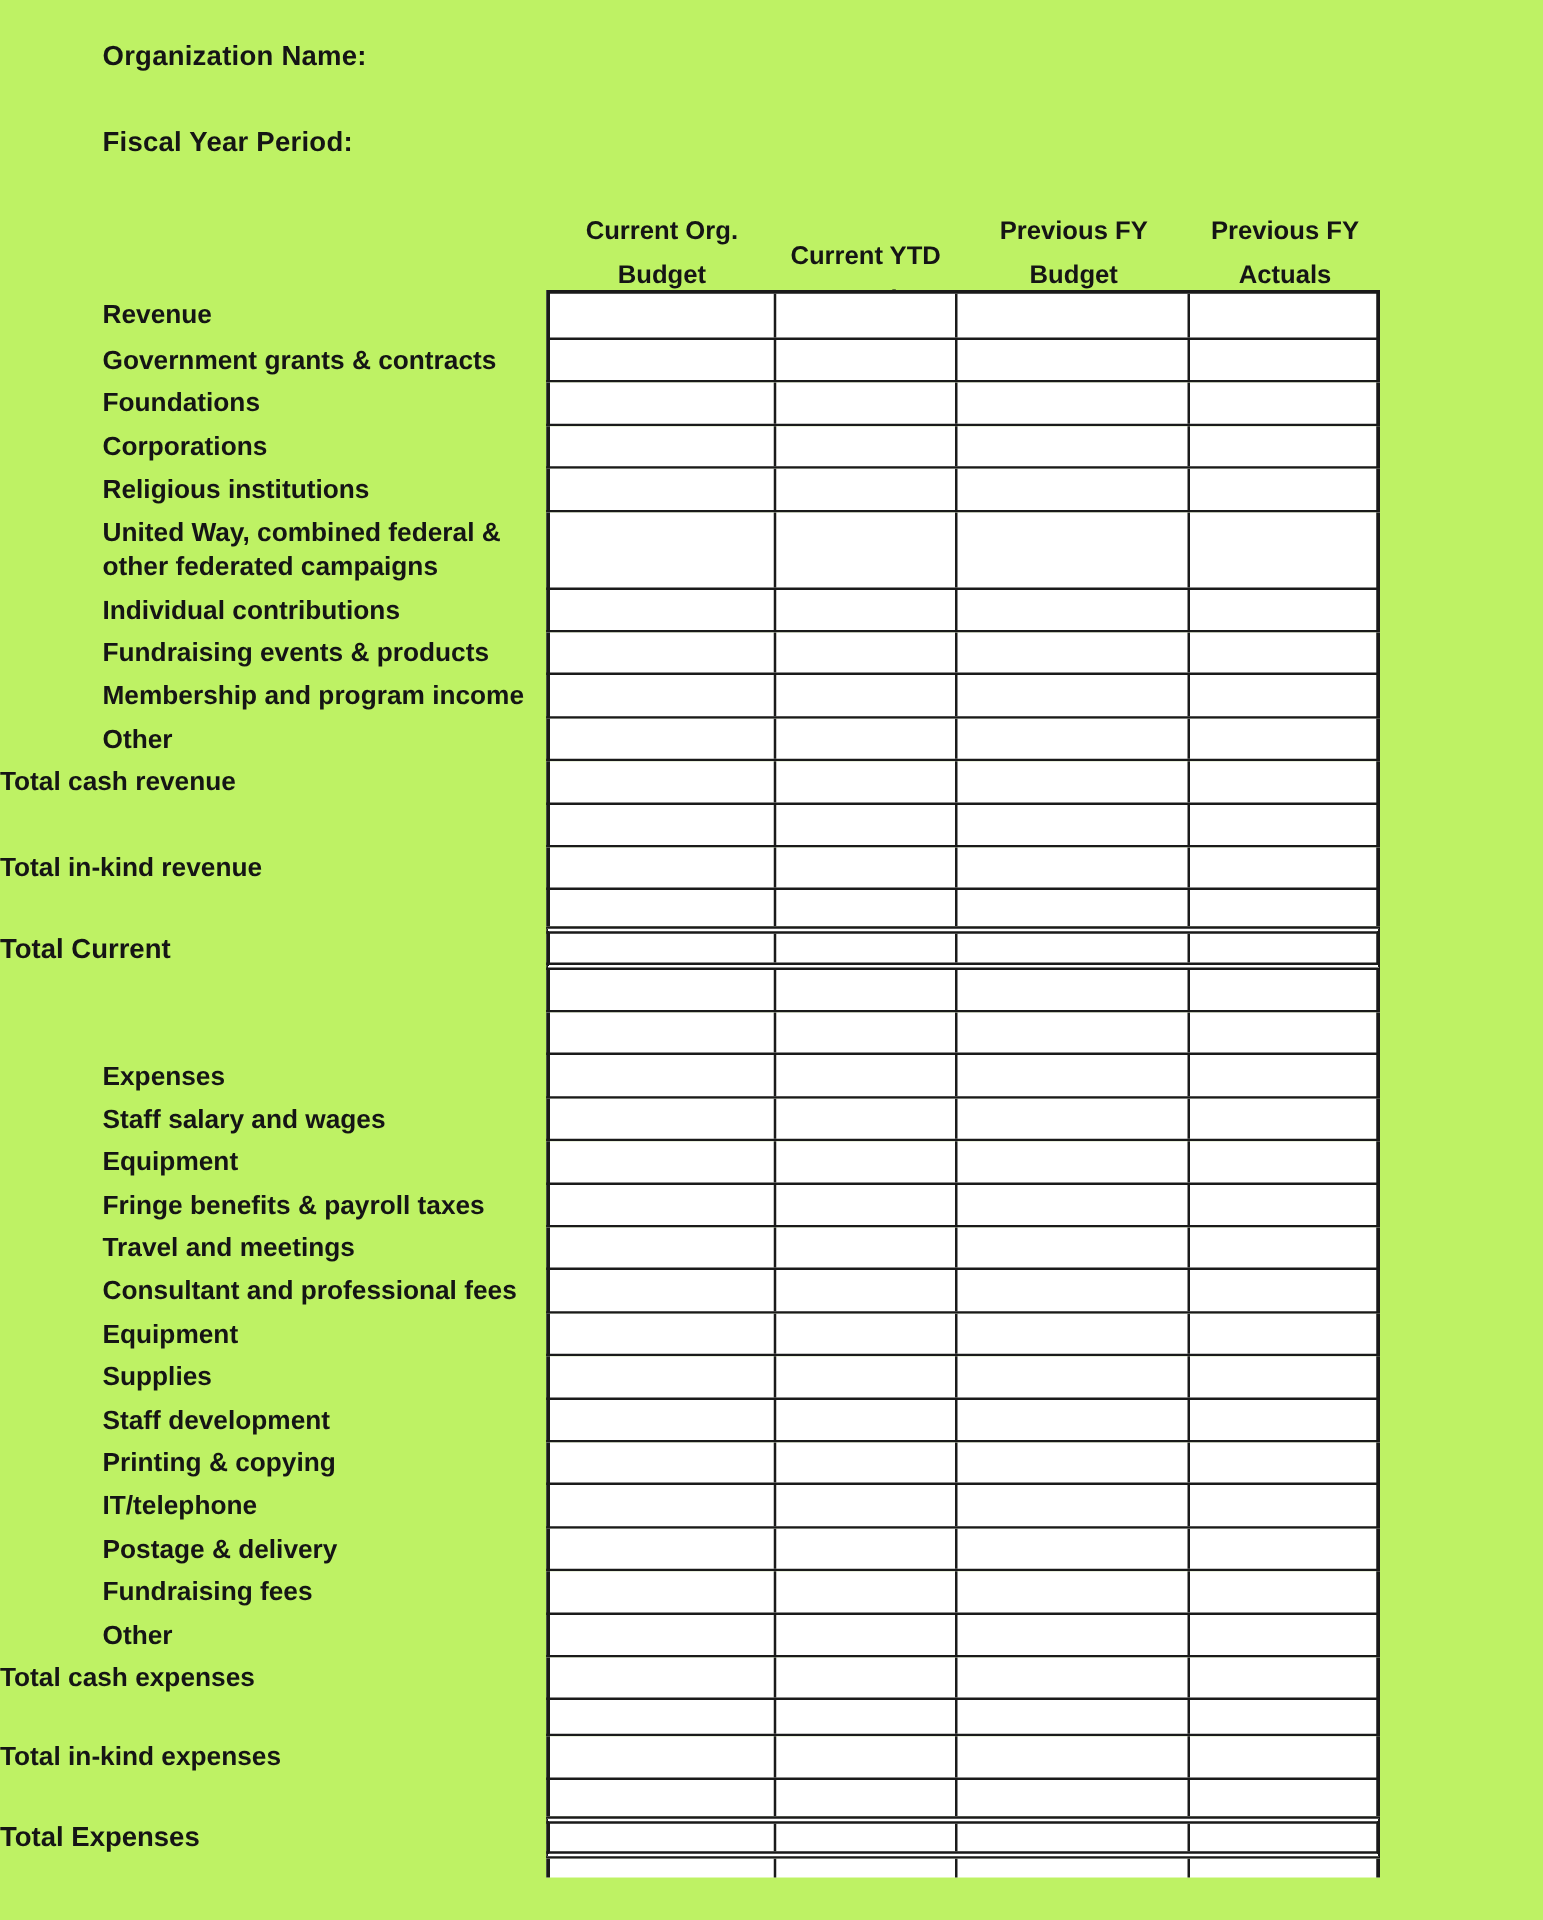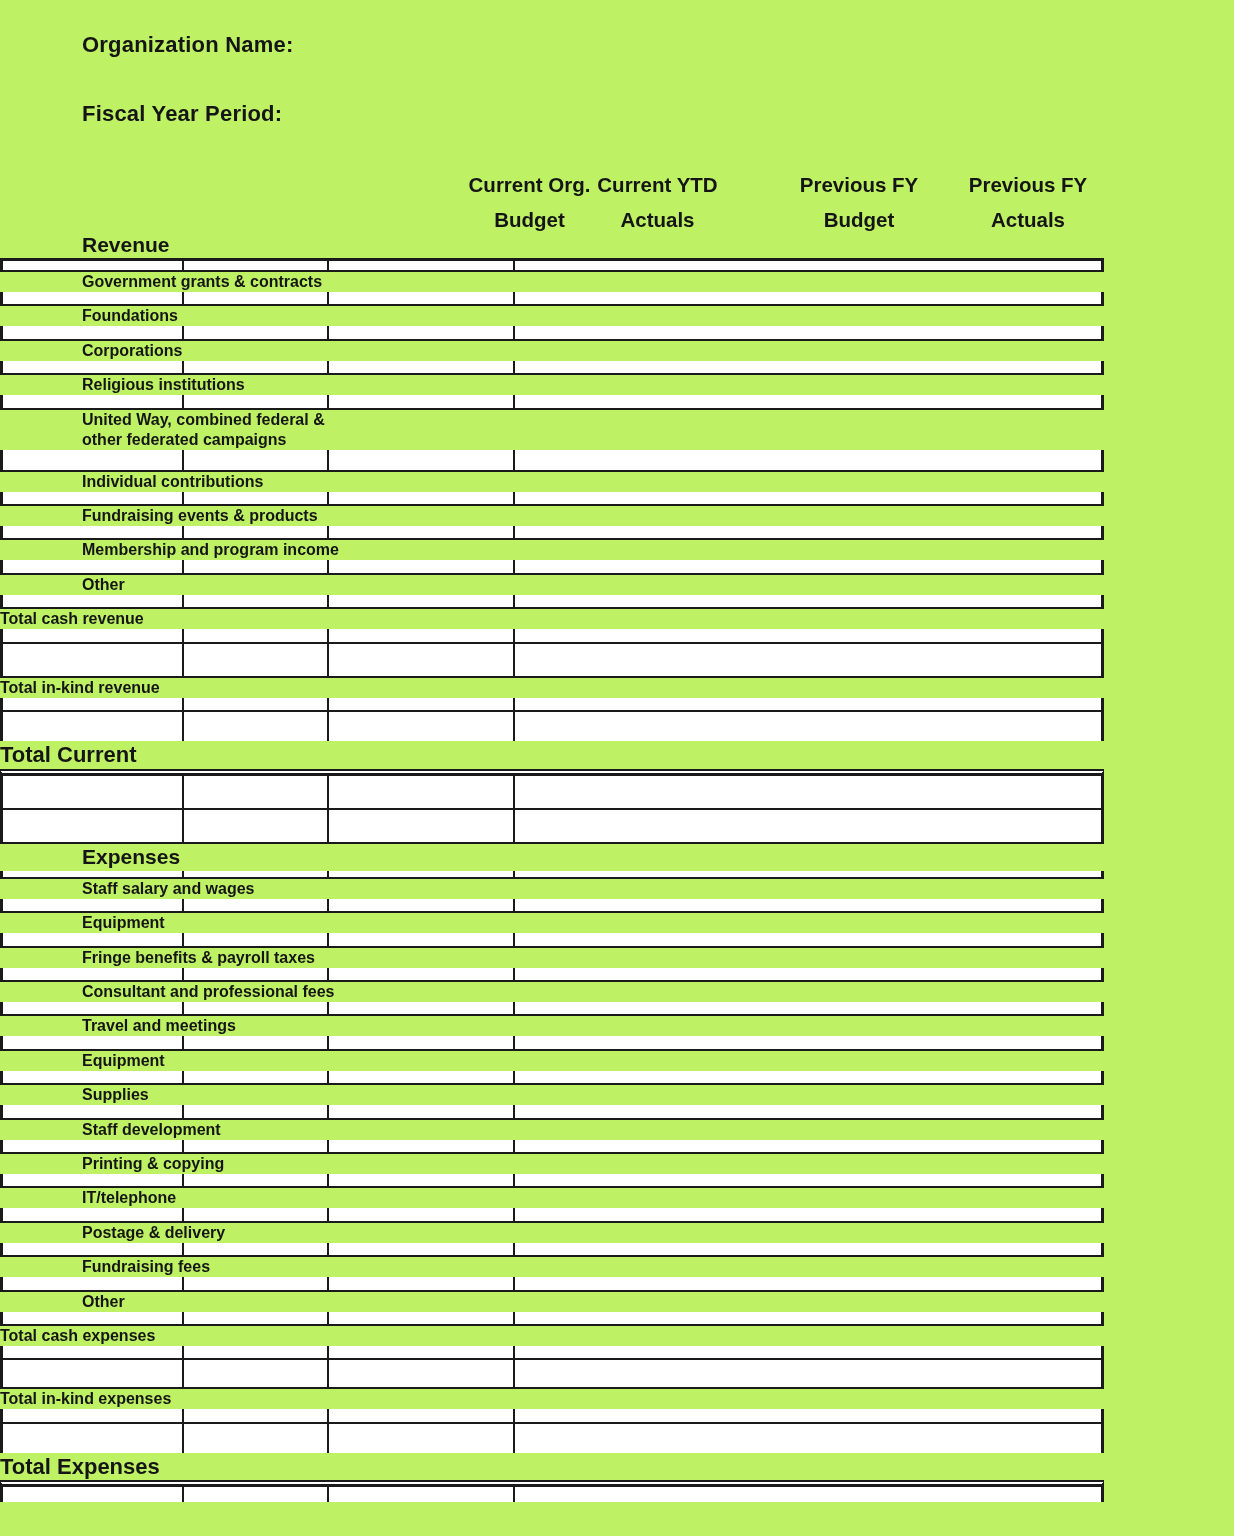--- a/index.html
+++ b/index.html
@@ -9,34 +9,34 @@
   }
   .hdr-line{position:absolute;left:82px;font-weight:700;font-size:22px;letter-spacing:.2px;}
   #org-line{top:32px;}
   #fiscal-line{top:101px;}
   .colhead{
     position:absolute;top:167px;text-align:center;font-weight:700;
     font-size:20.5px;line-height:35px;white-space:nowrap;
   }
   .colhead span{display:block;}
   #ch0{left:440px;width:179px;}
-  #ch1{left:584px;width:147px;}
+  #ch1{left:619px;width:147px;margin-top:20px;}
   #ch2{left:766px;width:186px;}
   #ch3{left:952px;width:152px;}
 
   .budget-table{position:absolute;top:232px;left:0;width:1104px;}
-  .row{display:flex;height:34.4px;flex-direction:column;}
+  .row{display:flex;height:34.4px;}
   .row.first{height:40px;}
   .row.item-wrap{height:62px;}
   .row.blank-short{height:29px;}
   .row.blank-partial{height:15px;}
 
   .label{
     width:437px;flex:none;display:flex;align-items:center;box-sizing:border-box;
-    padding-left:82px;font-weight:700;font-size:16px;line-height:1.25;
+    padding-left:82px;font-weight:700;font-size:21px;line-height:1.25;
   }
   .label span{white-space:pre-line;}
   .row.section .label{font-size:21px;}
   .row.subtotal .label,.row.grandtotal .label{justify-content:flex-start;padding-left:0;padding-right:5px;}
   .row.grandtotal .label{font-size:22px;}
 
   .cells{
     flex:1;display:flex;box-sizing:border-box;background:#fff;
     border-left:3px solid #1a1a1a;border-right:3px solid #1a1a1a;border-bottom:2px solid #1a1a1a;
   }
@@ -304,42 +304,42 @@
         </div>
         <div class="cells">
           <div class="cell c0"></div>
           <div class="cell c1"></div>
           <div class="cell c2"></div>
           <div class="cell c3"></div>
         </div>
       </div>
       <div class="row item">
         <div class="label">
+          <span>Travel and meetings</span>
+        </div>
+        <div class="cells">
+          <div class="cell c0"></div>
+          <div class="cell c1"></div>
+          <div class="cell c2"></div>
+          <div class="cell c3"></div>
+        </div>
+      </div>
+      <div class="row item">
+        <div class="label">
           <span>Consultant and professional fees</span>
         </div>
         <div class="cells">
           <div class="cell c0"></div>
           <div class="cell c1"></div>
           <div class="cell c2"></div>
           <div class="cell c3"></div>
         </div>
       </div>
       <div class="row item">
         <div class="label">
-          <span>Travel and meetings</span>
-        </div>
-        <div class="cells">
-          <div class="cell c0"></div>
-          <div class="cell c1"></div>
-          <div class="cell c2"></div>
-          <div class="cell c3"></div>
-        </div>
-      </div>
-      <div class="row item">
-        <div class="label">
           <span>Equipment</span>
         </div>
         <div class="cells">
           <div class="cell c0"></div>
           <div class="cell c1"></div>
           <div class="cell c2"></div>
           <div class="cell c3"></div>
         </div>
       </div>
       <div class="row item">

